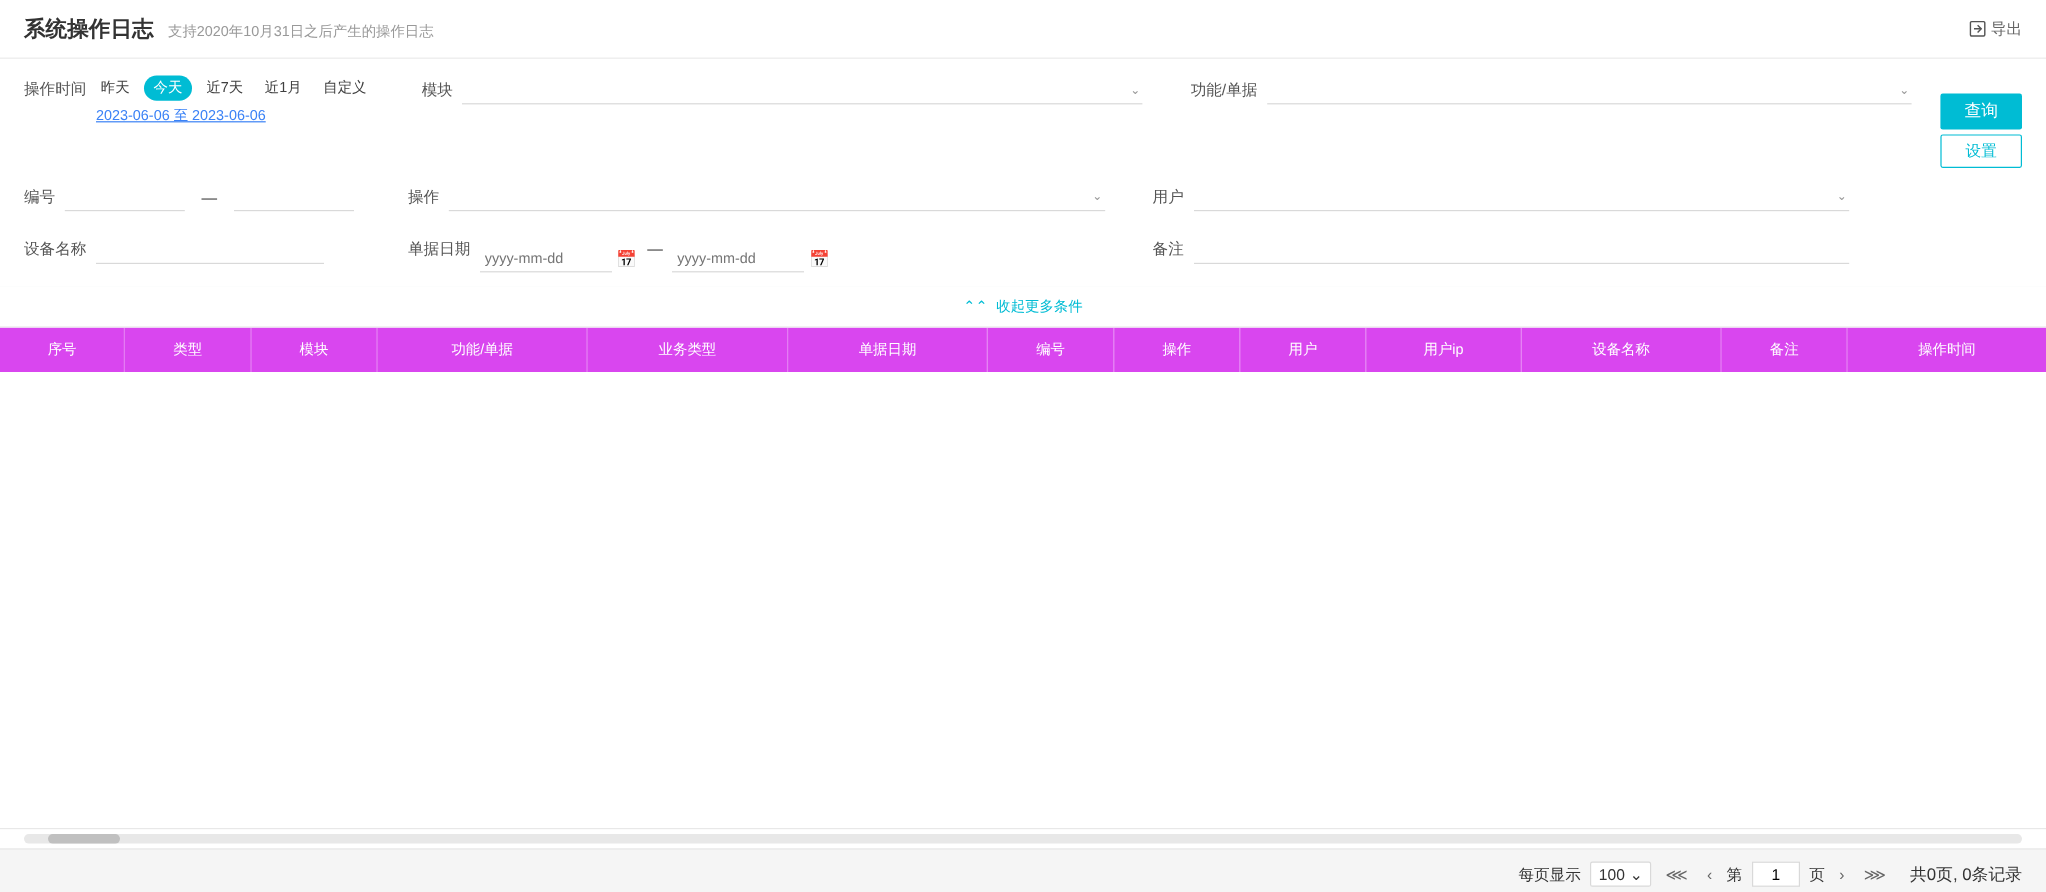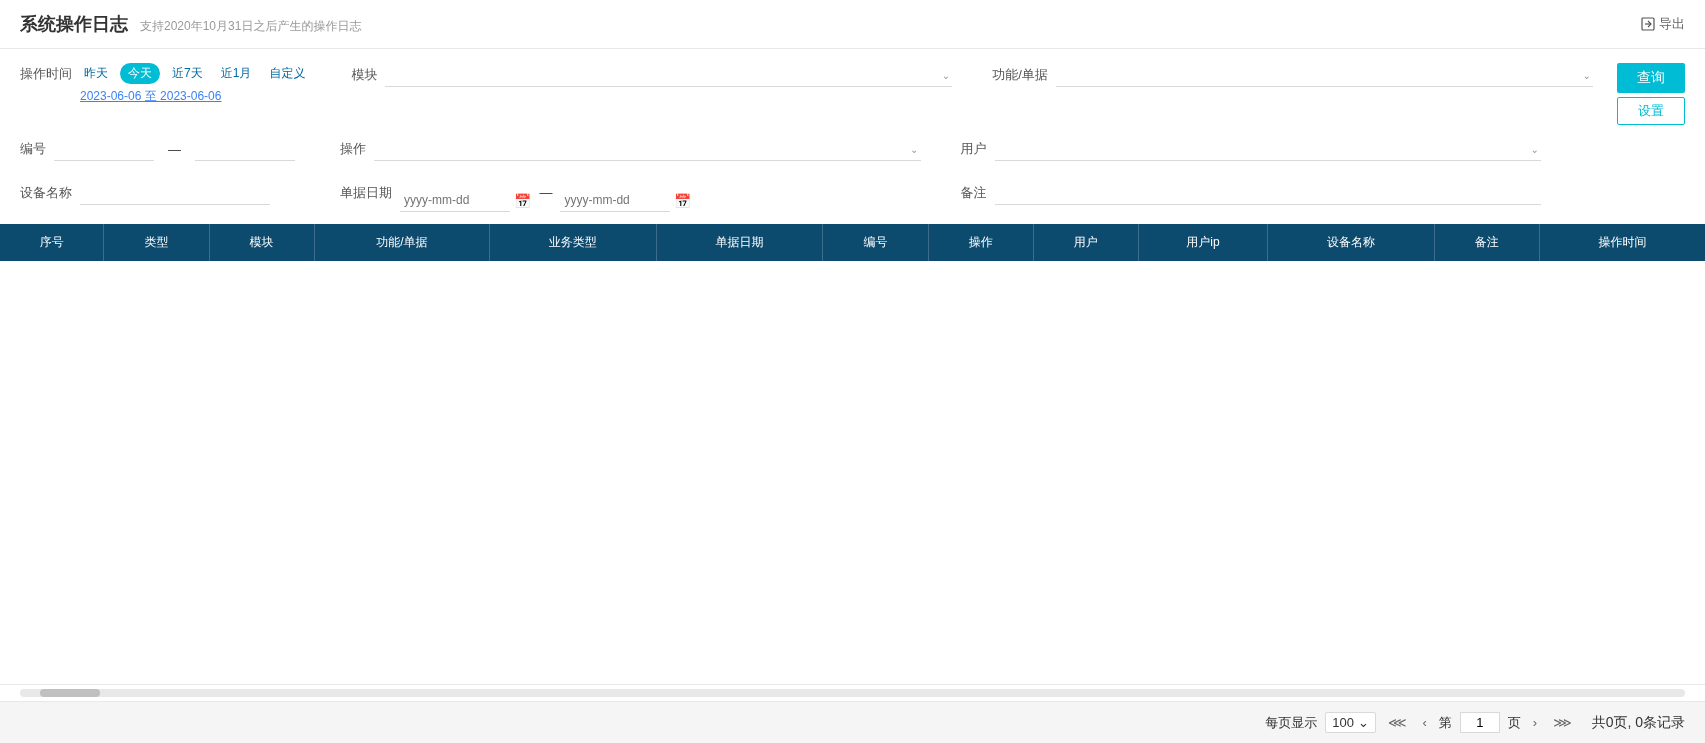--- a/index.html
+++ b/index.html
@@ -6,34 +6,34 @@
     body { font-family: 'Microsoft YaHei', Arial, sans-serif; font-size: 13px; background: #f0f2f5; color: #333; }
 
     .page-wrapper { width: 1705px; min-height: 743px; background: #f0f2f5; display: flex; flex-direction: column; }
 
     
     .page-header { background: #fff; padding: 12px 20px; display: flex; align-items: center; justify-content: space-between; border-bottom: 1px solid #e8e8e8; }
     .header-left { display: flex; align-items: baseline; gap: 12px; }
     .page-title { font-size: 18px; font-weight: bold; color: #333; }
     .page-subtitle { font-size: 12px; color: #999; text-align: right; }
     .export-btn { display: flex; align-items: center; gap: 4px; color: #666; font-size: 13px; cursor: pointer; border: none; background: none; }
-    .time-btn { font-size: 12px; padding: 2px 6px; border: none; background: none; cursor: pointer; color: #0369a1; border-radius: 3px; }
+    .time-btn { font-size: 12px; padding: 2px 6px; border: none; background: none; cursor: pointer; color: #404040; border-radius: 3px; }
     .time-btn.active { background: #00bcd4; color: #fff; border-radius: 12px; padding: 2px 8px; }
     .time-range { font-size: 12px; color: #999; margin-left: 4px; }
 
     .action-buttons { display: flex; flex-direction: column; gap: 4px; }
     .query-btn { background: #00bcd4; color: #fff; border: none; padding: 6px 20px; font-size: 14px; cursor: pointer; border-radius: 2px; }
     .settings-btn { background: #fff; color: #333; border: 1px solid #00bcd4; padding: 4px 20px; font-size: 13px; cursor: pointer; border-radius: 2px; color: #00bcd4; }
 
     .collapse-bar { text-align: center; padding: 8px 0; background: #fff; border-bottom: 1px solid #e8e8e8; cursor: pointer; color: #00bcd4; font-size: 12px; }
 
     
     .table-wrapper { background: #fff; flex: 1; overflow-x: auto; }
     table { width: 100%; border-collapse: collapse; }
-    thead tr { background: #0c4a6e; }
+    thead tr { background: #d946ef; }
     thead th { color: #fff; font-size: 12px; font-weight: normal; padding: 10px 8px; text-align: center; white-space: nowrap; border-right: 1px solid rgba(255,255,255,0.2); }
     thead th:last-child { border-right: none; }
 
     
     .empty-area { flex: 1; background: #fff; min-height: 380px; }
 
     
     .scroll-bar-area { background: #fff; padding: 4px 0; border-top: 1px solid #e8e8e8; }
     .scroll-track { height: 8px; background: #e8e8e8; border-radius: 4px; margin: 0 20px; position: relative; }
     .scroll-thumb { height: 8px; background: #c0c0c0; border-radius: 4px; width: 60px; position: absolute; left: 20px; top: 0; }
@@ -111,21 +111,21 @@
       </div>
 
       <div style="display:flex; align-items:center; gap:8px; flex:1; margin-left:40px;">
         <span class="lbl">功能/单据</span>
         <div class="select-wrap">
           <input type="text" placeholder="" style="">
           <span class="select-arrow">⌄</span>
         </div>
       </div>
 
-      <div class="action-buttons" style="margin-left:24px;">
+      <div class="action-buttons" style="margin-left:24px;margin-top:15px;">
         <button class="query-btn">查询</button>
         <button class="settings-btn">设置</button>
       </div>
     </div>
 
     <div style="display:flex; align-items:center; gap:0; margin-bottom:12px;">
 
       <div style="display:flex; align-items:center; gap:8px; min-width:280px;">
         <span class="lbl">编号</span>
         <input type="text" class="underline-input" style="width: 100px;">
@@ -175,20 +175,24 @@
       <div style="display:flex; align-items:center; gap:8px; flex:1; margin-left:40px;">
         <span class="lbl">备注</span>
         <input type="text" class="underline-input" style="flex: 1 1 0%;">
       </div>
 
       <div style="width:120px; margin-left:24px;"></div>
     </div>
 
   </div>
 
+  <div class="collapse-bar">
+    <span style="margin-right:4px;">⌃⌃</span>
+    <span>收起更多条件</span>
+  </div>
 
   <div class="table-wrapper">
     <table>
       <thead>
         <tr>
           <th>序号</th>
           <th>类型</th>
           <th>模块</th>
           <th>功能/单据</th>
           <th>业务类型</th>

